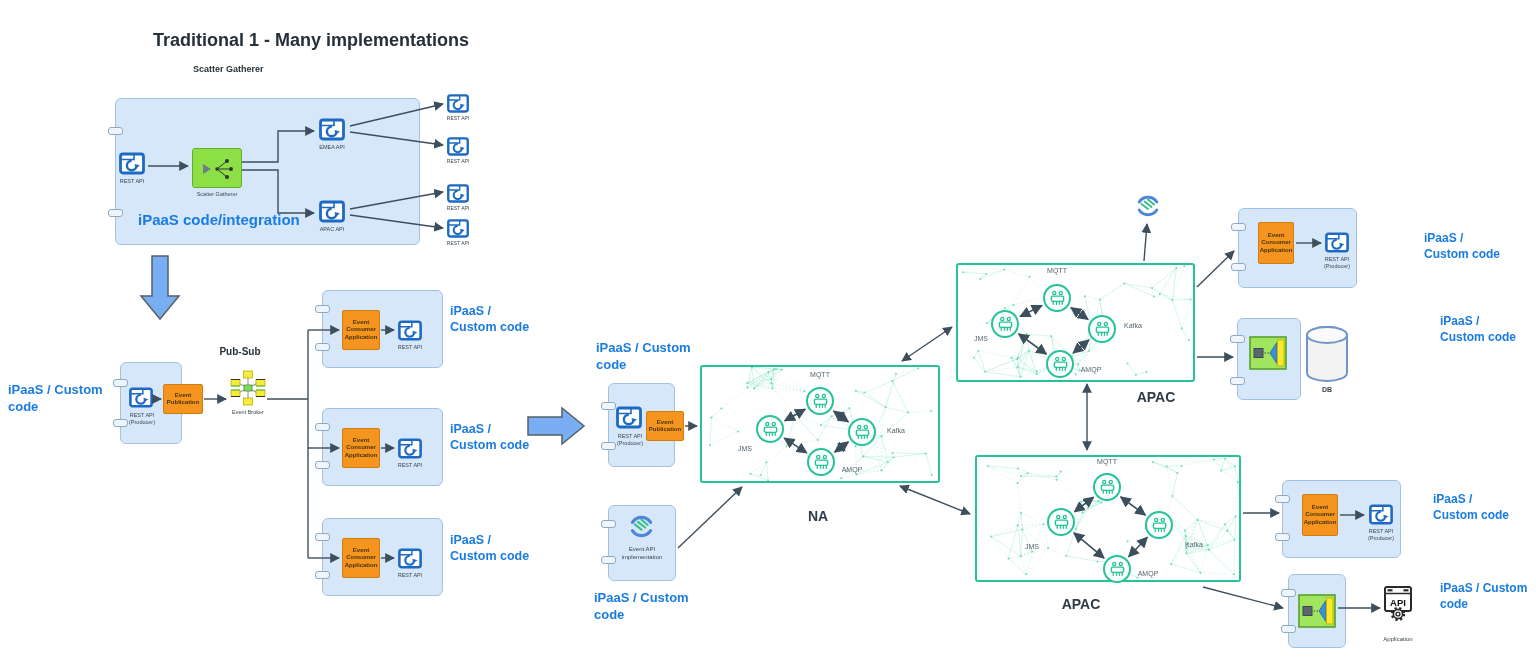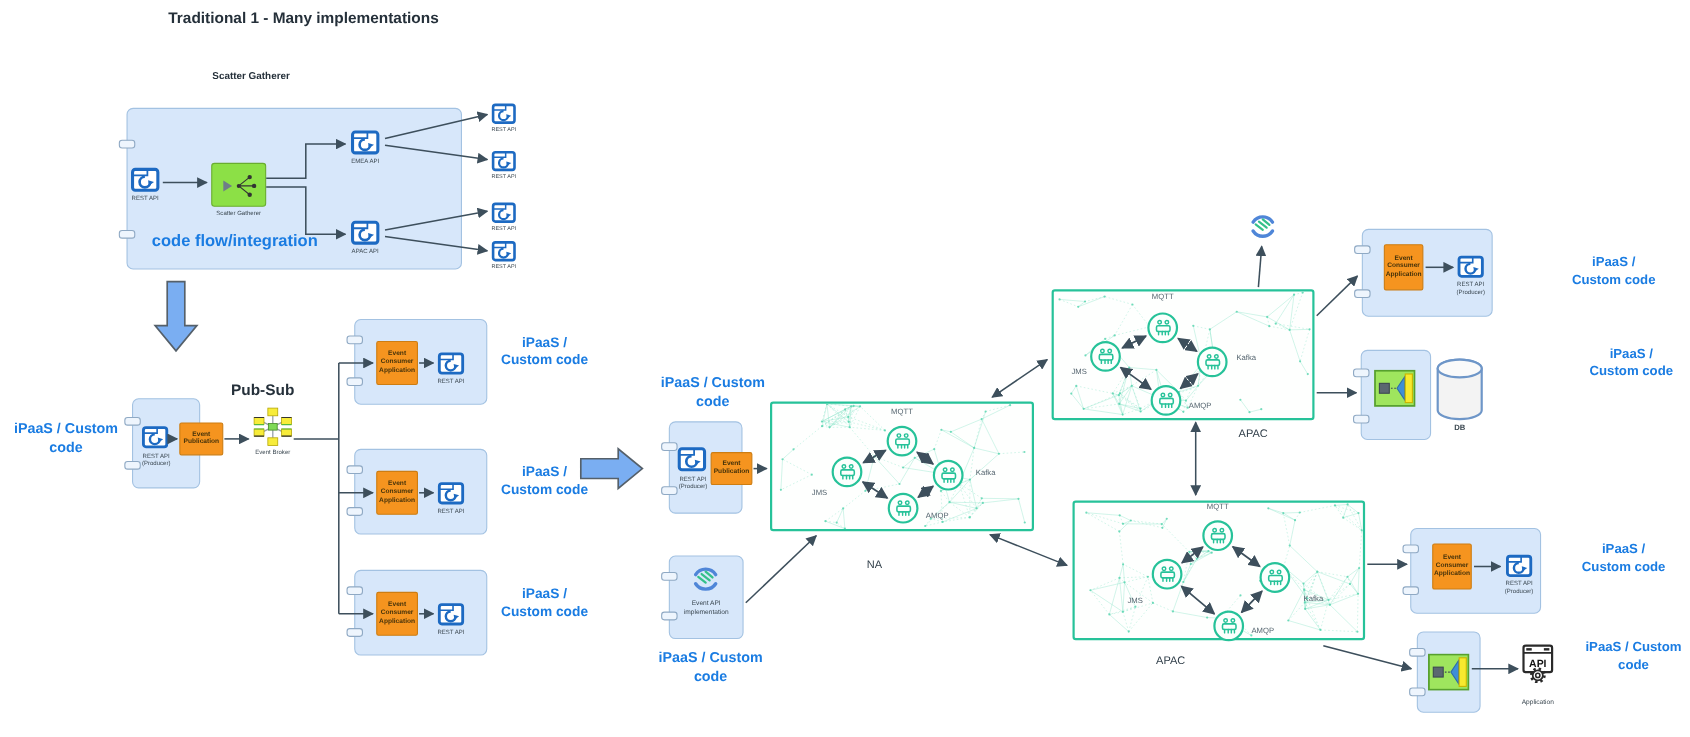--- a/index.html
+++ b/index.html
@@ -6,27 +6,27 @@
   html,body{background:#fff}
   body{font-family:"Liberation Sans",sans-serif}
   #canvas{position:relative;width:1536px;height:670px;background:#ffffff;overflow:hidden}
   .abs{position:absolute}
   .comp{position:absolute;background:#d7e7fa;border:1px solid #a3c2e2;border-radius:6px}
   .ctab{position:absolute;left:-8px;width:15px;height:8px;background:#eef5fd;border:1px solid #8fa9c4;border-radius:3px}
   .orange{position:absolute;background:#f5941f;border:1px solid #cd7d12;border-radius:2px;color:#45320a;
           display:flex;align-items:center;justify-content:center;text-align:center;
           font-size:6px;line-height:1.25;font-weight:700;padding:1px}
   .lbl{position:absolute;text-align:center;color:#3a4750;font-size:5.5px;line-height:1.25}
-  .blue{position:absolute;color:#1a7ce2;font-weight:600;text-align:center;line-height:1.3;font-size:12.5px}
+  .blue{position:absolute;color:#1a7ce2;font-weight:600;text-align:left;line-height:1.3;font-size:12.5px}
   .mesh{position:absolute;border:2px solid #26c299;border-radius:3px;background:#fefffe}
   .mesh svg.meshbg{position:absolute;left:0;top:0;width:100%;height:100%}
   .mesh-node{position:absolute;width:28px;height:28px;border-radius:50%;background:#fbfffd;
              border:2px solid #26c299;display:flex;align-items:center;justify-content:center}
   .node-lbl{position:absolute;font-size:7px;color:#55656f;text-align:center}
-  .region{position:absolute;font-weight:400;font-size:10px;color:#2e3c47;text-align:left}
+  .region{position:absolute;font-weight:700;font-size:14px;color:#2e3c47;text-align:center}
   .heading{position:absolute;font-weight:700;color:#25303a}
   .scatterbox{position:absolute;background:#8ce046;border:1px solid #69ad2f;border-radius:3px}
   #overlay{position:absolute;left:0;top:0;pointer-events:none;z-index:50}
 </style>
 </head>
 <body>
 
 <svg width="0" height="0" style="position:absolute">
   <defs>
     <symbol id="sym-rest" viewBox="0 0 28 26">
@@ -77,21 +77,21 @@
       <rect x="27" y="9.5" width="9" height="6.5" fill="#f7ec3a" stroke="#b3a400" stroke-width="0.7"></rect>
       <rect x="27" y="20" width="9" height="6.5" fill="#f7ec3a" stroke="#b3a400" stroke-width="0.7"></rect>
       <path d="M2 9.5 h9 M27 9.5 h9 M2 26.5 h9 M27 26.5 h9" stroke="#333" stroke-width="1"></path>
       <path d="M2 16 h9 M27 16 h9 M2 20 h9 M27 20 h9" stroke="#57b93c" stroke-width="1"></path>
     </symbol>
   </defs>
 </svg>
 
 <div id="canvas">
 
-  <div class="heading" style="left:153px;top:8px;font-size:14px">Traditional 1 - Many implementations</div>
+  <div class="heading" style="left:153px;top:30px;font-size:18px">Traditional 1 - Many implementations</div>
   <div class="heading" style="left:193px;top:64px;font-size:9px">Scatter Gatherer</div>
 
   <div class="comp" style="left:115px;top:98px;width:305px;height:147px">
     <div class="ctab" style="top:28px"></div>
     <div class="ctab" style="top:110px"></div>
   </div>
   <svg class="abs" style="left:118px;top:150px" width="28" height="26">
       <use href="#sym-rest"></use>
     </svg>
   <div class="lbl" style="left:108px;top:178px;width:48px">REST API</div>
@@ -110,21 +110,21 @@
 
   <svg class="abs" style="left:318px;top:116px" width="28" height="26">
       <use href="#sym-rest"></use>
     </svg>
   <div class="lbl" style="left:304px;top:144px;width:56px">EMEA API</div>
   <svg class="abs" style="left:318px;top:198px" width="28" height="26">
       <use href="#sym-rest"></use>
     </svg>
   <div class="lbl" style="left:304px;top:226px;width:56px">APAC API</div>
 
-  <div class="blue" style="left:138px;top:210px;width:200px;font-size:15px;font-weight:700;text-align:left">code flow/integration</div>
+  <div class="blue" style="left:138px;top:210px;width:200px;font-size:15px;font-weight:700;text-align:left">iPaaS code/integration</div>
 
   <svg class="abs" style="left:446px;top:92px" width="24" height="22">
       <use href="#sym-rest"></use>
     </svg>
   <div class="lbl" style="left:440px;top:115px;width:36px;font-size:5px">REST API</div>
   <svg class="abs" style="left:446px;top:135px" width="24" height="22">
       <use href="#sym-rest"></use>
     </svg>
   <div class="lbl" style="left:440px;top:158px;width:36px;font-size:5px">REST API</div>
   <svg class="abs" style="left:446px;top:182px" width="24" height="22">
@@ -141,21 +141,21 @@
   <div class="comp" style="left:120px;top:362px;width:62px;height:82px">
     <div class="ctab" style="top:16px"></div>
     <div class="ctab" style="top:56px"></div>
   </div>
   <svg class="abs" style="left:128px;top:385px" width="26" height="24">
       <use href="#sym-rest"></use>
     </svg>
   <div class="lbl" style="left:122px;top:412px;width:40px">REST API (Producer)</div>
   <div class="orange" style="left:163px;top:384px;width:40px;height:30px">Event Publication</div>
 
-  <div class="heading" style="left:210px;top:346px;width:60px;font-size:14px;text-align:left">Pub-Sub</div>
+  <div class="heading" style="left:210px;top:346px;width:60px;font-size:10px;text-align:center">Pub-Sub</div>
   <svg class="abs" style="left:229px;top:370px" width="38" height="36">
       <use href="#sym-broker"></use>
     </svg>
   <div class="lbl" style="left:215px;top:409px;width:66px">Event Broker</div>
 
   <div class="comp" style="left:322px;top:290px;width:121px;height:78px">
     <div class="ctab" style="top:14px"></div>
     <div class="ctab" style="top:52px"></div>
   </div>
   <div class="orange" style="left:342px;top:310px;width:38px;height:40px">Event Consumer Application</div>

